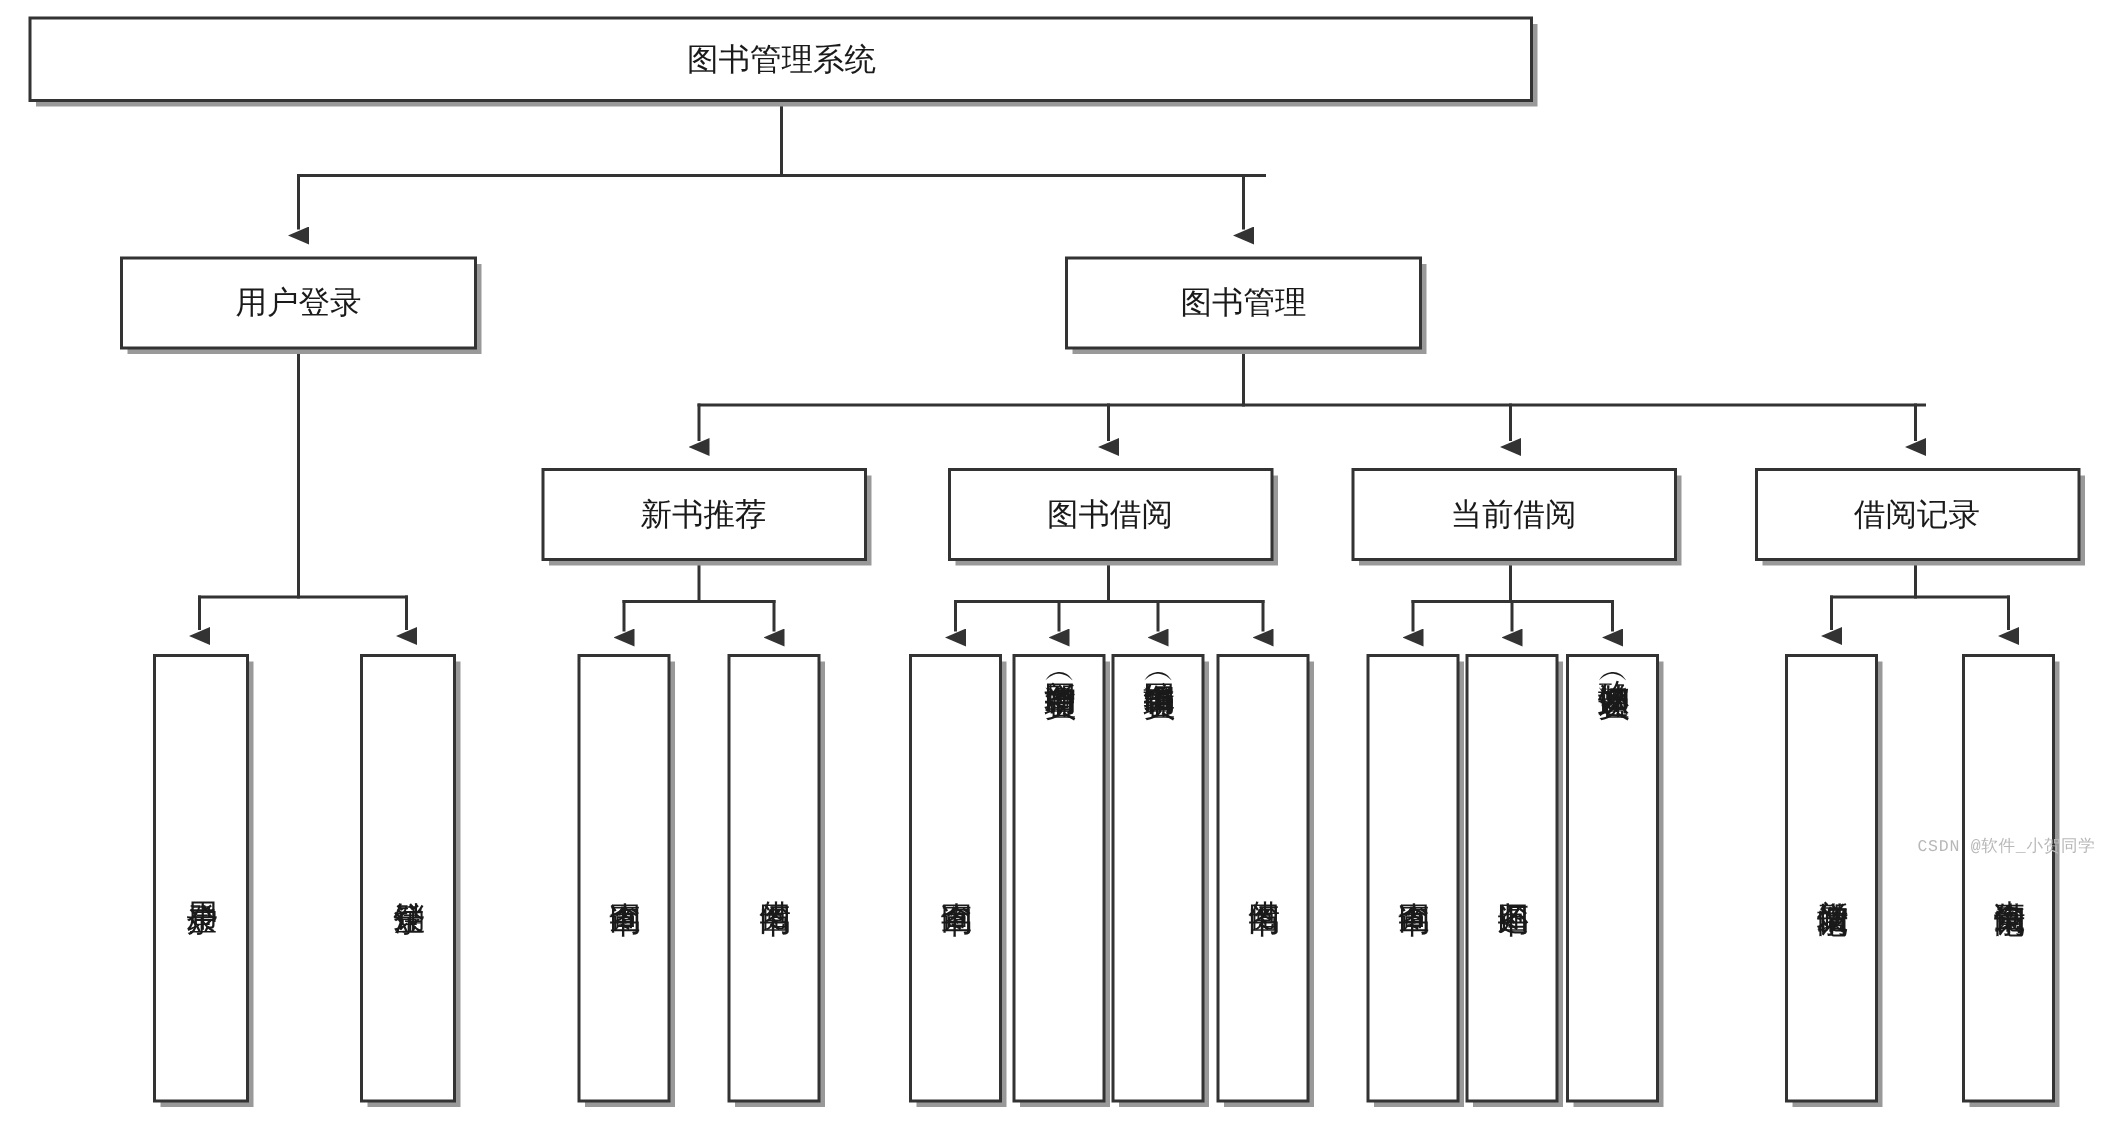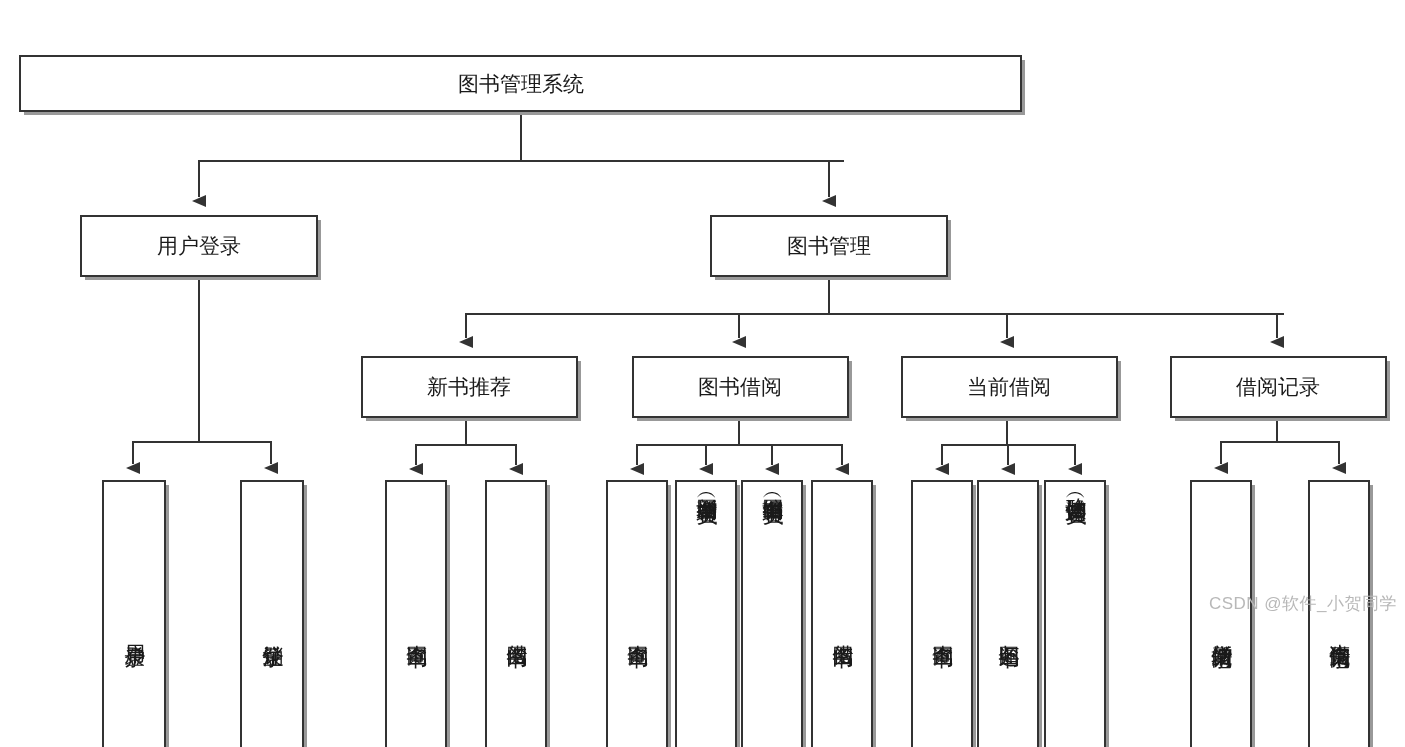--- a/index.html
+++ b/index.html
@@ -11,21 +11,20 @@
     width: 1405px;
     height: 747px;
     overflow: hidden;
     font-family: "DejaVu Sans", "Liberation Sans", sans-serif;
   }
   #diagram-root {
     position: relative;
     width: 1405px;
     height: 575px;
     background: #ffffff;
-    margin-top: 44px;
   }
   svg.flow {
     position: absolute;
     left: 0;
     top: 0;
     width: 1405px;
     height: 747px;
     display: block;
   }
   .node-rect {
@@ -69,22 +68,22 @@
     line-height: 1.04;
     color: #1a1a1a;
     letter-spacing: 1px;
     white-space: nowrap;
     text-align: center;
   }
   .watermark {
     position: absolute;
     right: 8px;
     bottom: 4px;
-    font-family: Liberation Sans, sans-serif;
-    font-size: 17px;
+    font-family: Liberation Mono, monospace;
+    font-size: 11px;
     color: #b8b8b8;
     white-space: nowrap;
     letter-spacing: 0.5px;
   }
 </style>
 </head>
 <body>
 
 <div id="diagram-root">
 

